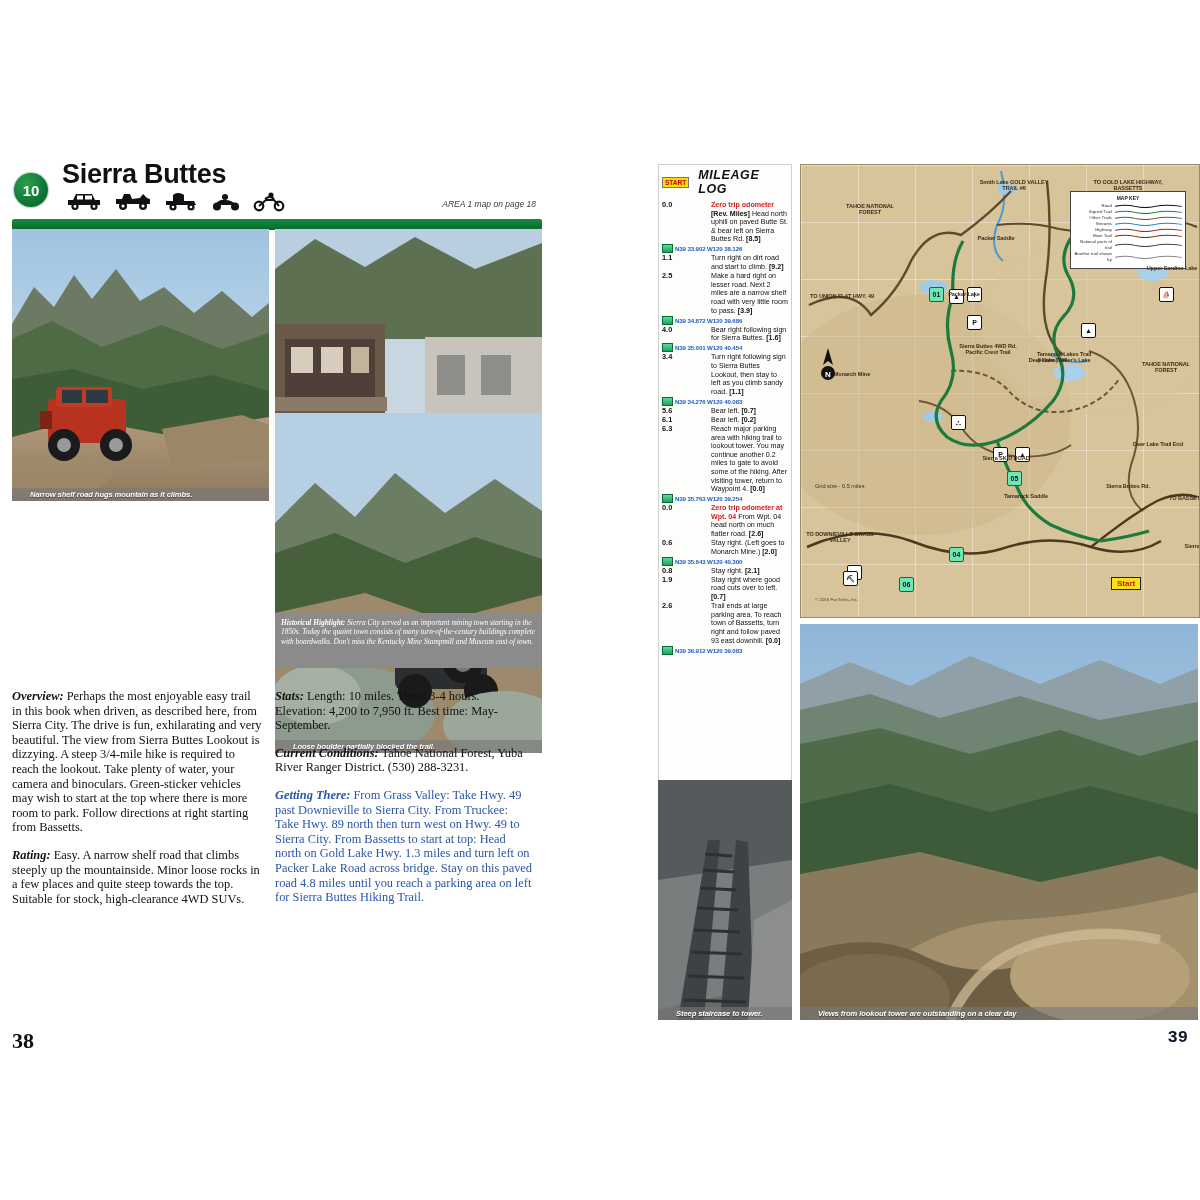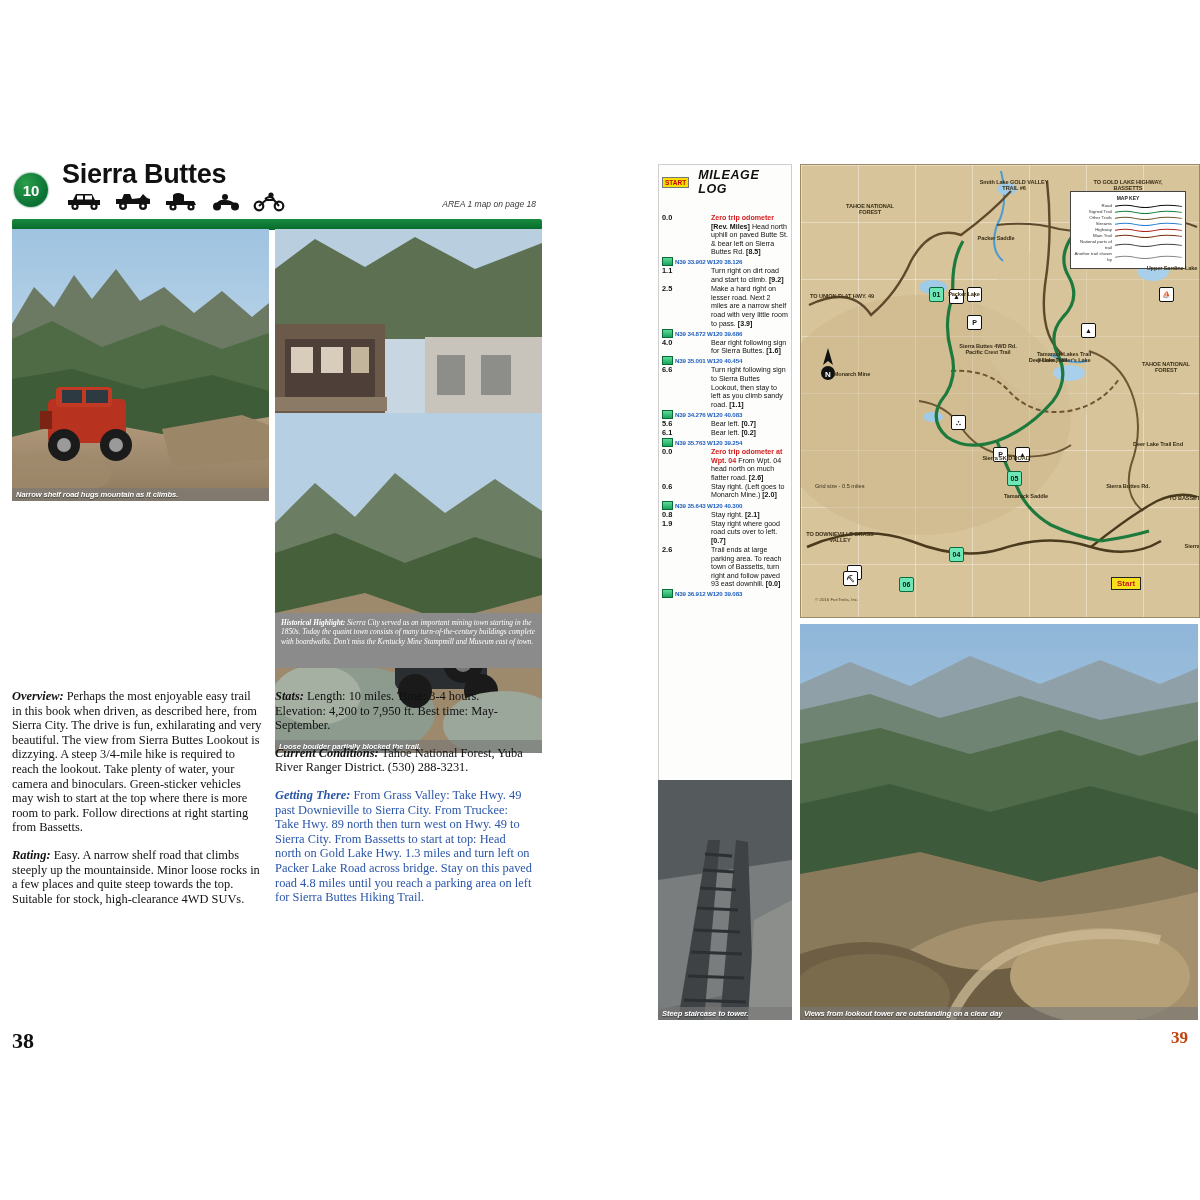--- a/index.html
+++ b/index.html
@@ -18,21 +18,21 @@
      font-weight:bold;font-size:27px;color:#111;letter-spacing:-0.3px;}
   .veh-row{position:absolute;left:52px;top:34px;display:flex;gap:9px;align-items:flex-end;}
   .veh{display:block;}
   .green-bar{position:absolute;left:0;top:64px;width:530px;height:11px;
      background:linear-gradient(#1a8a3e,#046a2c);border-radius:2px;}
   .area-ref{position:absolute;right:6px;top:44px;font-family:"Liberation Sans",sans-serif;
      font-size:8.5px;color:#3a3a3a;font-style:italic;}
 
   
   .photo{position:absolute;overflow:hidden;background:#888;}
-  .cap{position:absolute;left:0;bottom:0;width:100%;box-sizing:border-box;padding:2px 4px;
+  .cap{position:absolute;left:0;bottom:0;width:100%;box-sizing:border-box;padding:2px 18px;
        background:rgba(120,120,120,0.62);color:#fff;font-family:"Liberation Sans",sans-serif;
        font-weight:bold;font-style:italic;font-size:7.6px;line-height:9px;letter-spacing:-0.1px;
        text-shadow:0 1px 1px rgba(0,0,0,.5);}
   .histbox{position:absolute;box-sizing:border-box;padding:5px 6px;background:#8b8b8b;
        color:#fff;font-family:"Liberation Serif",serif;font-style:italic;font-size:7.4px;
        line-height:9.4px;}
   .histbox b{font-style:italic;}
 
   
   .col{position:absolute;font-size:12.4px;line-height:14.6px;color:#111;text-align:left;}
@@ -41,21 +41,21 @@
   .blue{color:#2a55a8;}
   .blue .lbl{color:#2a55a8;}
   .pageno-l{position:absolute;left:12px;top:1028px;font-family:"Liberation Serif",serif;
      font-weight:bold;font-size:22px;color:#111;}
 
   
   .right-page{position:absolute;left:658px;top:150px;width:540px;height:900px;}
 
   .log-col{position:absolute;left:0;top:14px;width:134px;height:640px;background:#fdfdfb;
      border:1px solid #cfcfcf;box-sizing:border-box;padding:3px 3px 2px 3px;}
-  .log-head{display:flex;align-items:center;gap:9px;margin-bottom:18px;justify-content:center;}
+  .log-head{display:flex;align-items:center;gap:9px;margin-bottom:5px;justify-content:center;}
   .log-badge{background:#f5e000;color:#c00;font-family:"Liberation Sans",sans-serif;
      font-weight:bold;font-size:6.5px;padding:1px 2px;border:1px solid #777;line-height:7px;}
   .log-title{font-family:"Liberation Sans",sans-serif;font-weight:bold;font-style:italic;
      font-size:12.5px;letter-spacing:0.6px;color:#111;}
   .log-row{display:flex;margin-bottom:0.5px;}
   .log-mi{width:17px;flex:0 0 17px;font-family:"Liberation Sans",sans-serif;font-weight:bold;
      font-size:7.4px;color:#111;text-align:left;line-height:8.6px;}
   .log-tx{flex:1;font-family:"Liberation Sans",sans-serif;font-size:7.1px;line-height:8.6px;
      color:#111;margin-left:32px;}
   .log-tx .zero{color:#d21b1b;font-weight:bold;}
@@ -89,22 +89,22 @@
   .mkey-r span.nm{width:38px;text-align:right;}
   .mkey-sw{flex:1;height:4px;}
   .start-badge{position:absolute;background:#f8e11a;border:1.5px solid #222;
      font-family:"Liberation Sans",sans-serif;font-weight:bold;font-size:8px;color:#c41a1a;
      padding:1px 5px;}
   .gridsize{position:absolute;font-family:"Liberation Sans",sans-serif;font-size:5.6px;
      color:#3a2f18;}
   .copyr{position:absolute;font-family:"Liberation Sans",sans-serif;font-size:4.4px;
      color:#4a3f28;}
   .compass{position:absolute;width:22px;height:34px;}
-  .pageno-r{position:absolute;right:12px;top:1028px;font-family:Liberation Serif, serif;
-     font-weight:bold;font-size:17px;color:#c2410c;}
+  .pageno-r{position:absolute;right:12px;top:1028px;font-family:Liberation Mono, monospace;
+     font-weight:bold;font-size:17px;color:#0f172a;}
 </style>
 </head>
 <body>
 
 <div class="page">
 
   <div class="left-page">
 
     <div class="hdr">
       <div class="num-badge">10</div>
@@ -294,34 +294,38 @@
           </div>
           <div class="log-row">
             <div class="log-mi">4.0</div>
             <div class="log-tx">Bear right following sign for Sierra Buttes. <span class="brk">[1.6]</span></div>
           </div>
           <div class="gps">
             <span class="gps-ic"></span>
             <span class="gps-tx">N39 35.001 W120 40.454</span>
           </div>
           <div class="log-row">
-            <div class="log-mi">6.6</div>
+            <div class="log-mi">3.4</div>
             <div class="log-tx">Turn right following sign to Sierra Buttes Lookout, then stay to left as you climb sandy road. <span class="brk">[1.1]</span></div>
           </div>
           <div class="gps">
             <span class="gps-ic"></span>
             <span class="gps-tx">N39 34.276 W120 40.083</span>
           </div>
           <div class="log-row">
             <div class="log-mi">5.6</div>
             <div class="log-tx">Bear left. <span class="brk">[0.7]</span></div>
           </div>
           <div class="log-row">
             <div class="log-mi">6.1</div>
             <div class="log-tx">Bear left. <span class="brk">[0.2]</span></div>
+          </div>
+          <div class="log-row">
+            <div class="log-mi">6.3</div>
+            <div class="log-tx">Reach major parking area with hiking trail to lookout tower. You may continue another 0.2 miles to gate to avoid some of the hiking. After visiting tower, return to Waypoint 4. <span class="brk">[0.0]</span></div>
           </div>
           <div class="gps">
             <span class="gps-ic"></span>
             <span class="gps-tx">N39 35.763 W120 39.254</span>
           </div>
           <div class="log-row">
             <div class="log-mi">0.0</div>
             <div class="log-tx"><span class="zero">Zero trip odometer at Wpt. 04</span> From Wpt. 04 head north on much flatter road. <span class="brk">[2.6]</span></div>
           </div>
           <div class="log-row">

